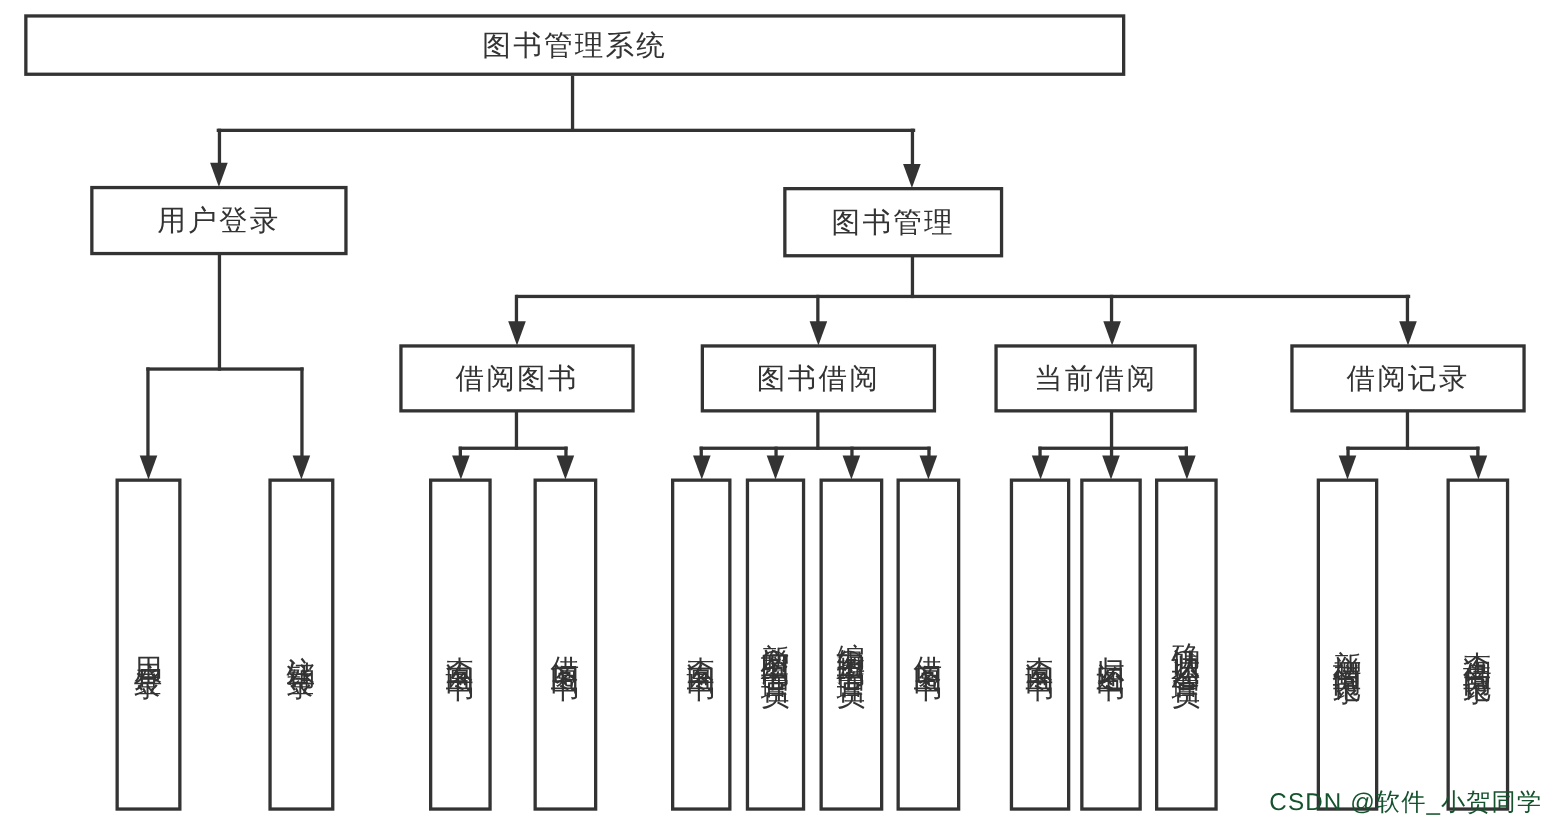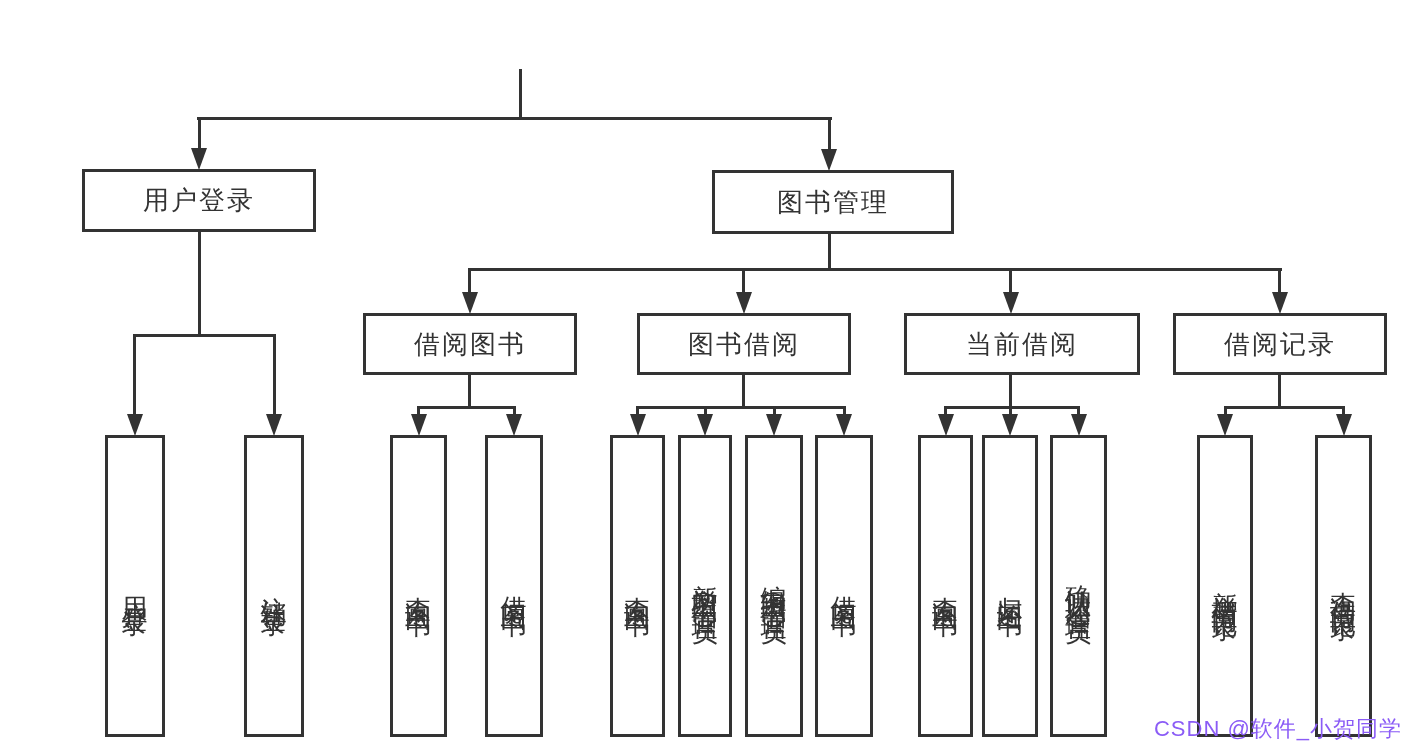--- a/index.html
+++ b/index.html
@@ -18,46 +18,49 @@
   }
   .vline{position:absolute;width:3px;background:#333;}
   .hline{position:absolute;height:3px;background:#333;}
   .arrow{
     position:absolute;width:0;height:0;
     border-left:8px solid transparent;border-right:8px solid transparent;
     border-top:22px solid #333;
   }
   .watermark{
     position:absolute;right:3px;bottom:3px;z-index:10;
-    font-size:22px;color:#8b5cf6;letter-spacing:1px;white-space:nowrap;
+    font-size:22px;color:#14532d;letter-spacing:1px;white-space:nowrap;
   }
 </style>
 </head>
 <body>
 
 <div id="diagram">
 
+  <div class="box" style="left:22px;top:13px;width:1001px;height:56px;">
+    <span class="node-label">图书管理系统</span>
+  </div>
 
   <div class="box" style="left:82px;top:169px;width:234px;height:63px;">
     <span class="node-label">用户登录</span>
   </div>
 
-  <div class="box" style="left:712px;top:170px;width:242px;height:64px;">
+  <div class="box" style="left:712px;top:170px;width:200px;height:64px;">
     <span class="node-label">图书管理</span>
   </div>
 
   <div class="box" style="left:363px;top:313px;width:214px;height:62px;">
     <span class="node-label">借阅图书</span>
   </div>
 
   <div class="box" style="left:637px;top:313px;width:214px;height:62px;">
     <span class="node-label">图书借阅</span>
   </div>
 
-  <div class="box" style="left:904px;top:313px;width:236px;height:62px;">
+  <div class="box" style="left:904px;top:313px;width:184px;height:62px;">
     <span class="node-label">当前借阅</span>
   </div>
 
   <div class="box" style="left:1173px;top:313px;width:214px;height:62px;align-items:center;">
     <span class="node-label">借阅记录</span>
   </div>
 
   <div class="box leaf" style="left:105px;top:435px;width:60px;height:302px;">
     <span class="leaf-label">用户登录</span>
   </div>

